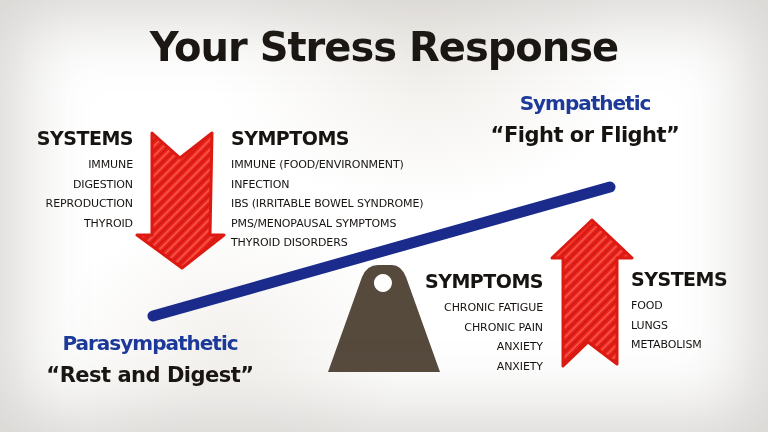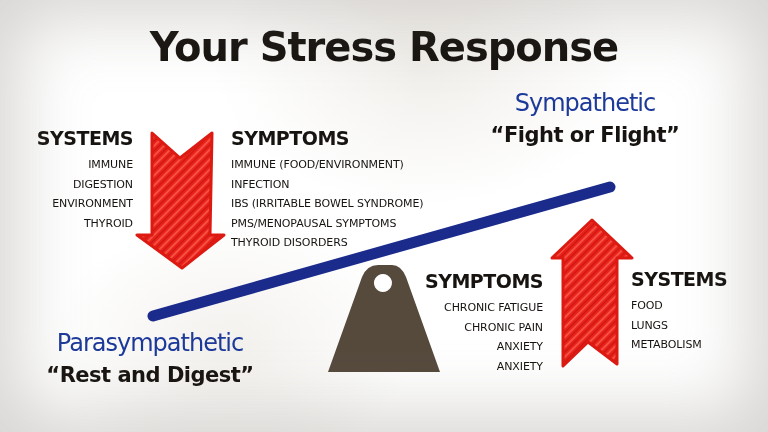--- a/index.html
+++ b/index.html
@@ -20,21 +20,21 @@
   }
   .vignette{
     position:absolute;inset:0;pointer-events:none;
     box-shadow:inset 0 0 70px 18px rgba(110,104,94,.28);
   }
   .title{
     position:absolute;left:0;right:0;top:24px;text-align:center;
     font-size:40px;font-weight:700;letter-spacing:-1px;
   }
   .side-block{position:absolute;text-align:center;}
-  .side-label{font-size:24px;font-weight:400;letter-spacing:-1px;color:#1d3a9a;line-height:31px;}
+  .side-label{font-size:20px;font-weight:700;letter-spacing:-1px;color:#1d3a9a;line-height:31px;}
   .side-quote{font-size:21px;font-weight:700;letter-spacing:-0.5px;margin-top:4px;}
   .sympathetic-block{left:448px;top:88px;width:274px;}
   .parasympathetic-block{left:14px;top:328px;width:272px;}
 
   .list-block{position:absolute;}
   .sec-heading{font-size:19px;font-weight:700;letter-spacing:-0.5px;line-height:23px;}
   .items{margin-top:5px;font-size:11px;font-weight:400;line-height:19.5px;letter-spacing:-0.1px;}
   .align-right{text-align:right;}
   .align-left{text-align:left;}
 
@@ -95,21 +95,21 @@
   <div class="side-block parasympathetic-block">
     <div class="side-label">Parasympathetic</div>
     <div class="side-quote">“Rest and Digest”</div>
   </div>
 
   <div class="list-block left-systems align-right">
     <div class="sec-heading">SYSTEMS</div>
     <div class="items">
       <div>IMMUNE</div>
       <div>DIGESTION</div>
-      <div>ENVIRONMENT</div>
+      <div>REPRODUCTION</div>
       <div>THYROID</div>
     </div>
   </div>
 
   <div class="list-block left-symptoms align-left">
     <div class="sec-heading">SYMPTOMS</div>
     <div class="items">
       <div>IMMUNE (FOOD/ENVIRONMENT)</div>
       <div>INFECTION</div>
       <div>IBS (IRRITABLE BOWEL SYNDROME)</div>

